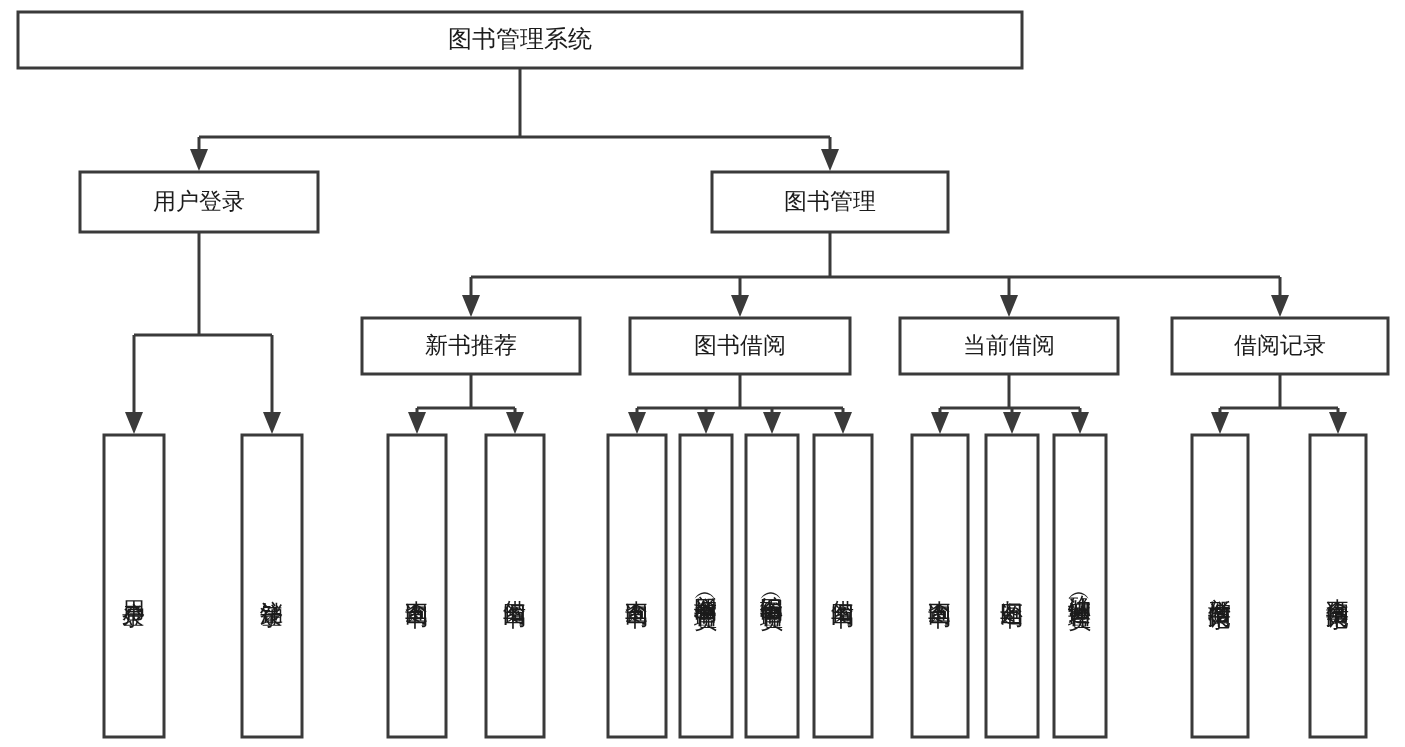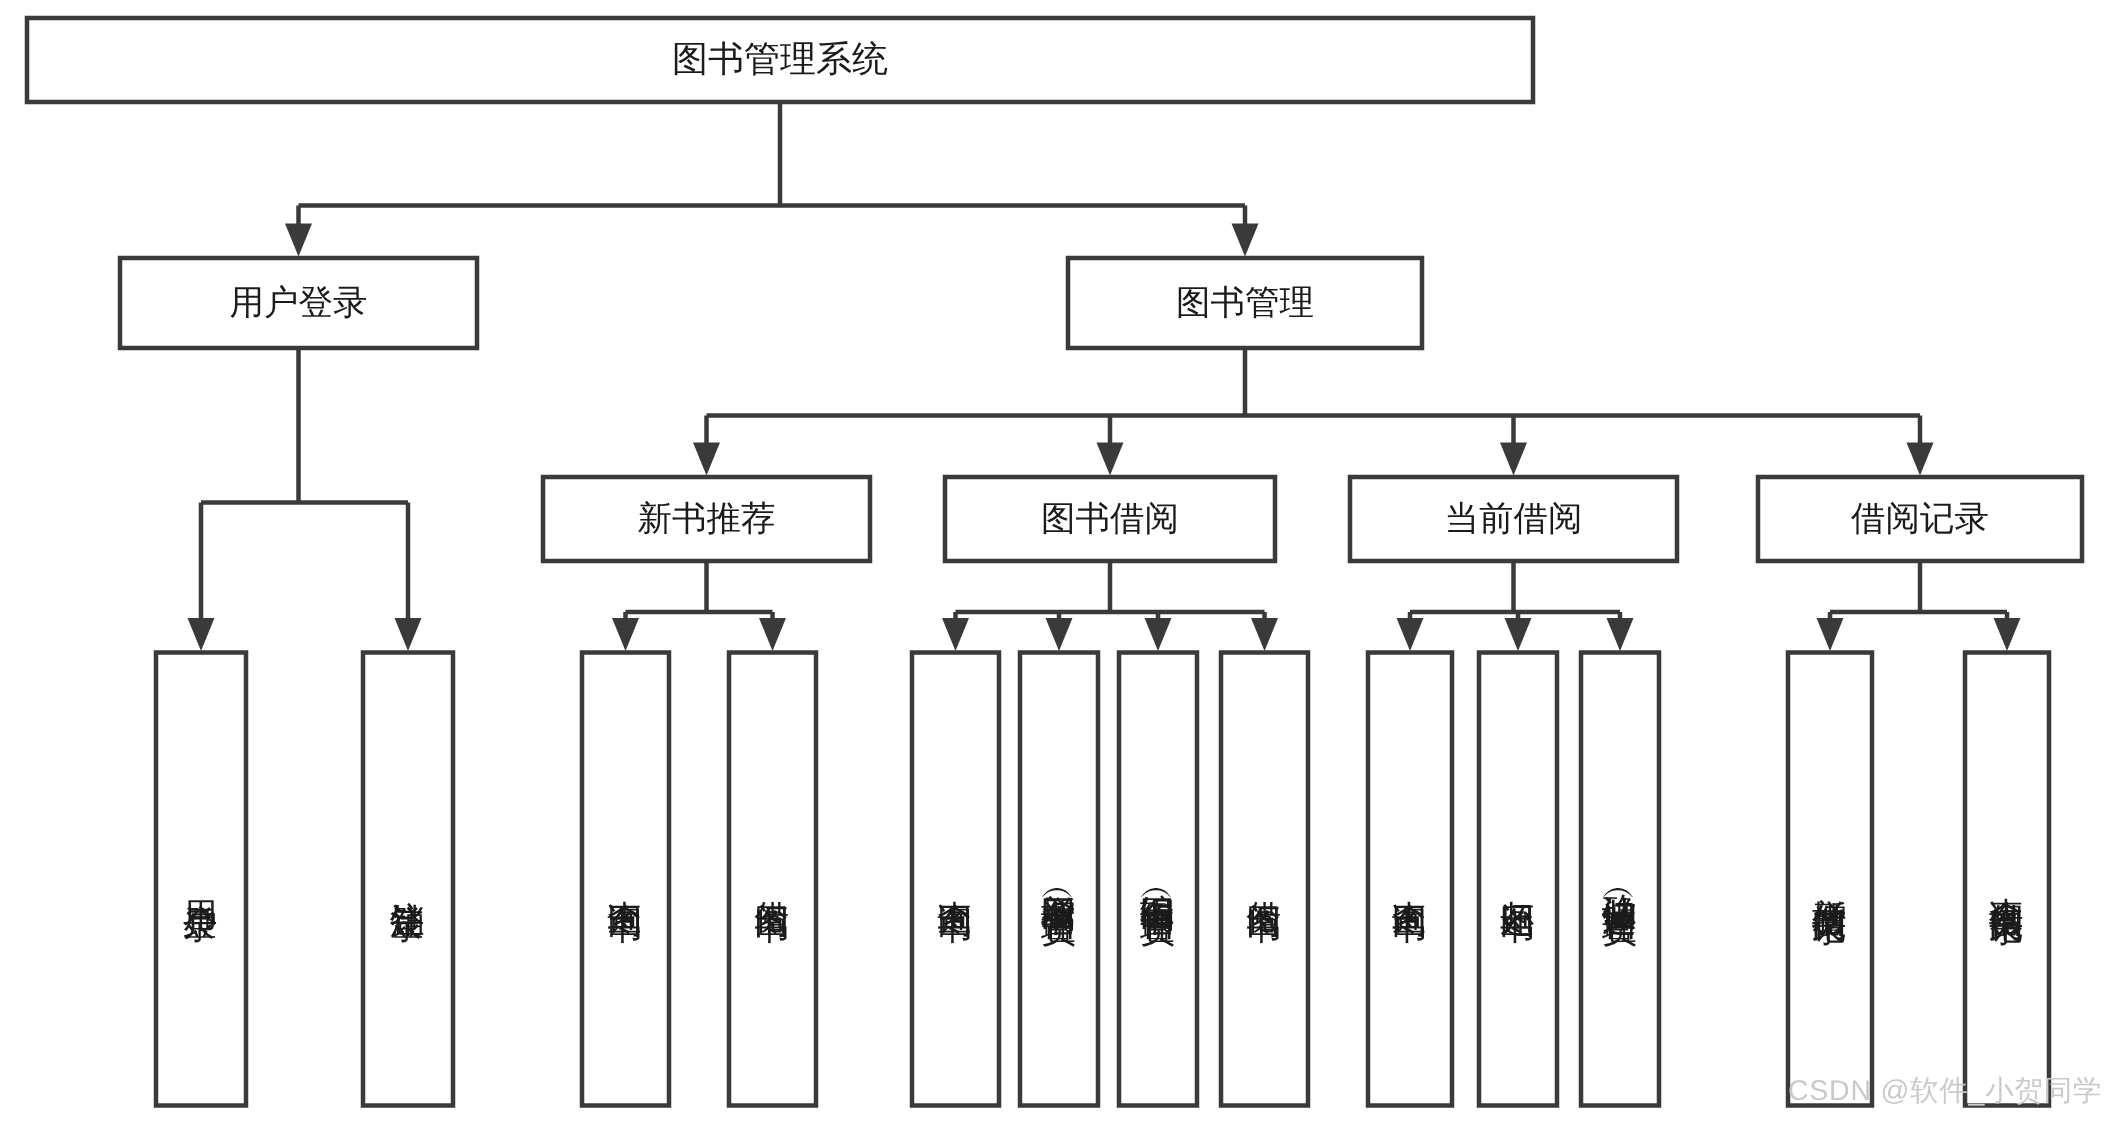--- a/index.html
+++ b/index.html
@@ -212,15 +212,14 @@
         <span class="leaf-label">确认归还（管理员）</span>
       </div>
       <div class="leaf-label-wrap" style="left: 1192px; top: 435px; width: 56px; height: 302px;">
         <span class="leaf-label">新增借阅记录</span>
       </div>
       <div class="leaf-label-wrap" style="left: 1310px; top: 435px; width: 56px; height: 302px;">
         <span class="leaf-label">查询借阅记录</span>
       </div>
     </div>
 
-  <div class="watermark" style="left: 1192px; top: 714px;">CSDN @软件_小贺同学</div>
 
 </div>
 
 </body></html>

